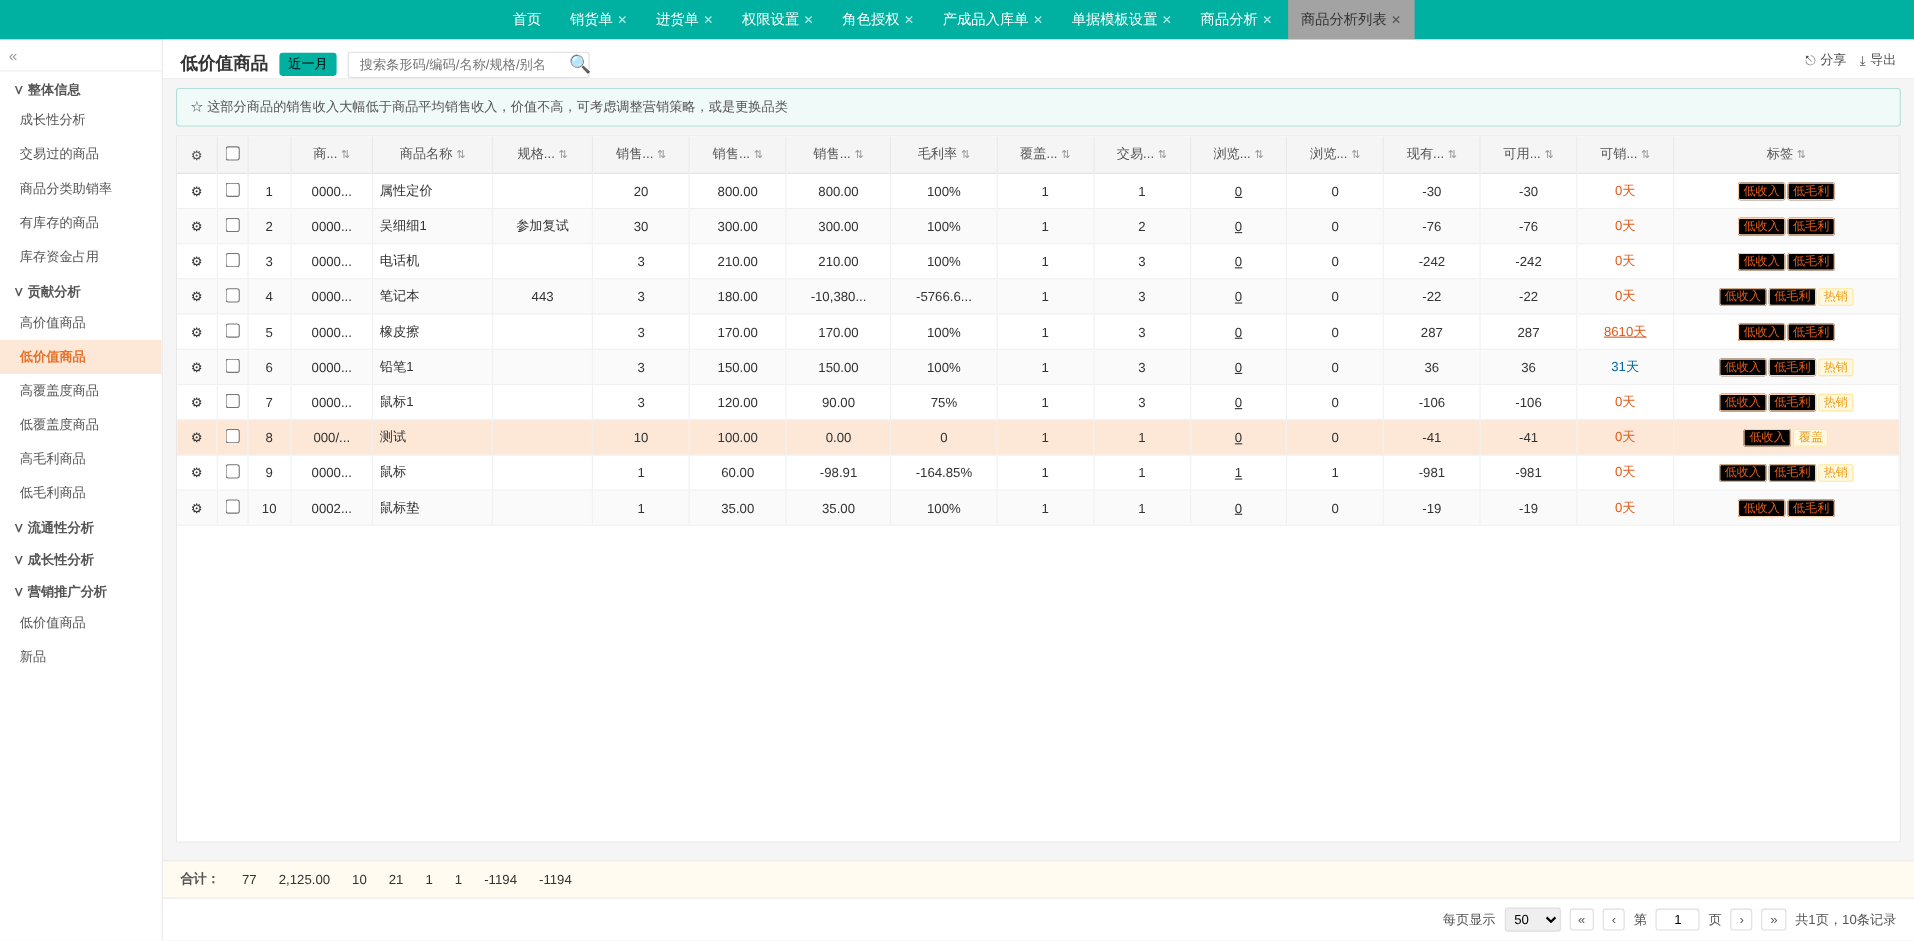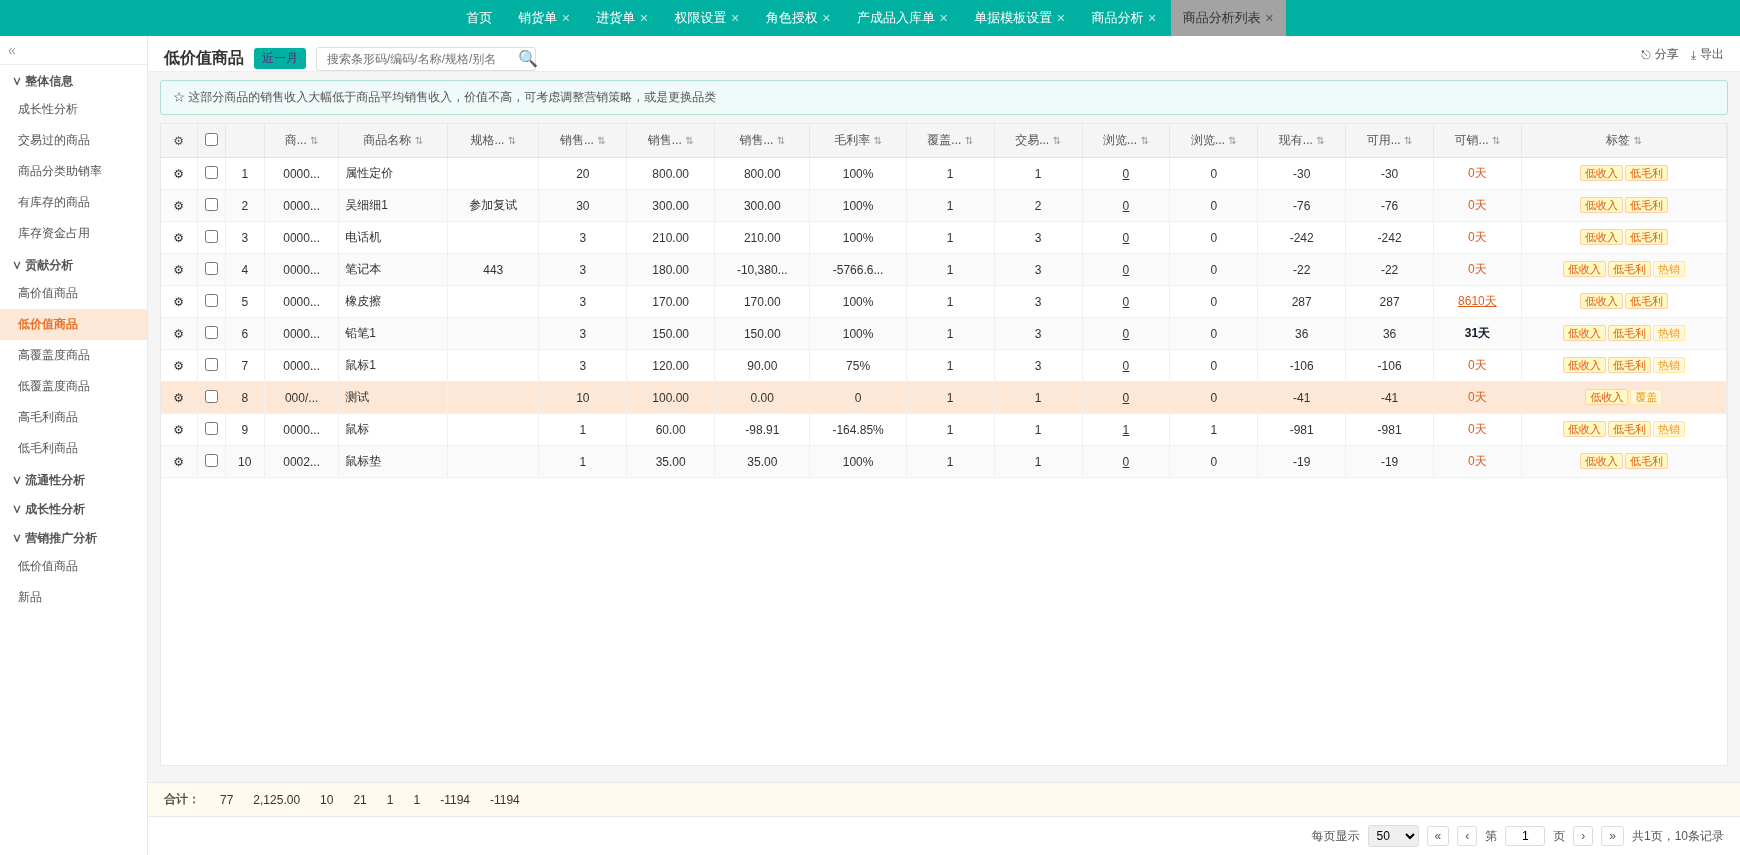--- a/index.html
+++ b/index.html
@@ -89,21 +89,21 @@
       border-bottom: 1px solid #eee;
       flex-shrink: 0;
     }
     .page-title {
       font-size: 16px;
       font-weight: bold;
       color: #333;
     }
     .tag-btn {
       background: #00b0a0;
-      color: #701a75;
+      color: #000000;
       border: none;
       border-radius: 3px;
       padding: 2px 8px;
       font-size: 12px;
       cursor: pointer;
     }
     .search-bar {
       border: 1px solid #ddd;
       border-radius: 3px;
       padding: 4px 10px;
@@ -189,21 +189,21 @@
     tbody tr.highlighted { background: #fde8d8; }
     tbody td {
       padding: 7px 6px;
       text-align: center;
       border-right: 1px solid #f0f0f0;
       white-space: nowrap;
       color: #333;
     }
     tbody td.left { text-align: left; }
 
-    .tag-red { color: #e05c1a; background: #fef9c3; border: 1px solid #ffd0a8; border-radius: 2px; padding: 1px 4px; margin: 0 1px; font-size: 11px; }
+    .tag-red { color: #e05c1a; background: #000000; border: 1px solid #ffd0a8; border-radius: 2px; padding: 1px 4px; margin: 0 1px; font-size: 11px; }
     .tag-orange { color: #e8a020; background: #fff8e0; border: 1px solid #ffe8a0; border-radius: 2px; padding: 1px 4px; margin: 0 1px; font-size: 11px; }
     .link-underline { color: #333; text-decoration: underline; cursor: pointer; }
 
     
     .footer-bar {
       background: #fffbf0;
       border-top: 1px solid #e8e8e8;
       padding: 8px 16px;
       display: flex;
       align-items: center;
@@ -482,21 +482,21 @@
               <td>3</td>
               <td>150.00</td>
               <td>150.00</td>
               <td>100%</td>
               <td>1</td>
               <td>3</td>
               <td><span class="link-underline">0</span></td>
               <td>0</td>
               <td>36</td>
               <td>36</td>
-              <td style="color: #0f172a; font-weight: bold;">31天</td>
+              <td style="color: #0369a1;">31天</td>
               <td><span class="tag-red">低收入</span><span class="tag-red">低毛利</span><span class="tag-orange">热销</span></td>
             </tr>
             <tr>
               <td>⚙</td>
               <td><input type="checkbox" style=""></td>
               <td>7</td>
               <td>0000...</td>
               <td class="left">鼠标1</td>
               <td></td>
               <td>3</td>

